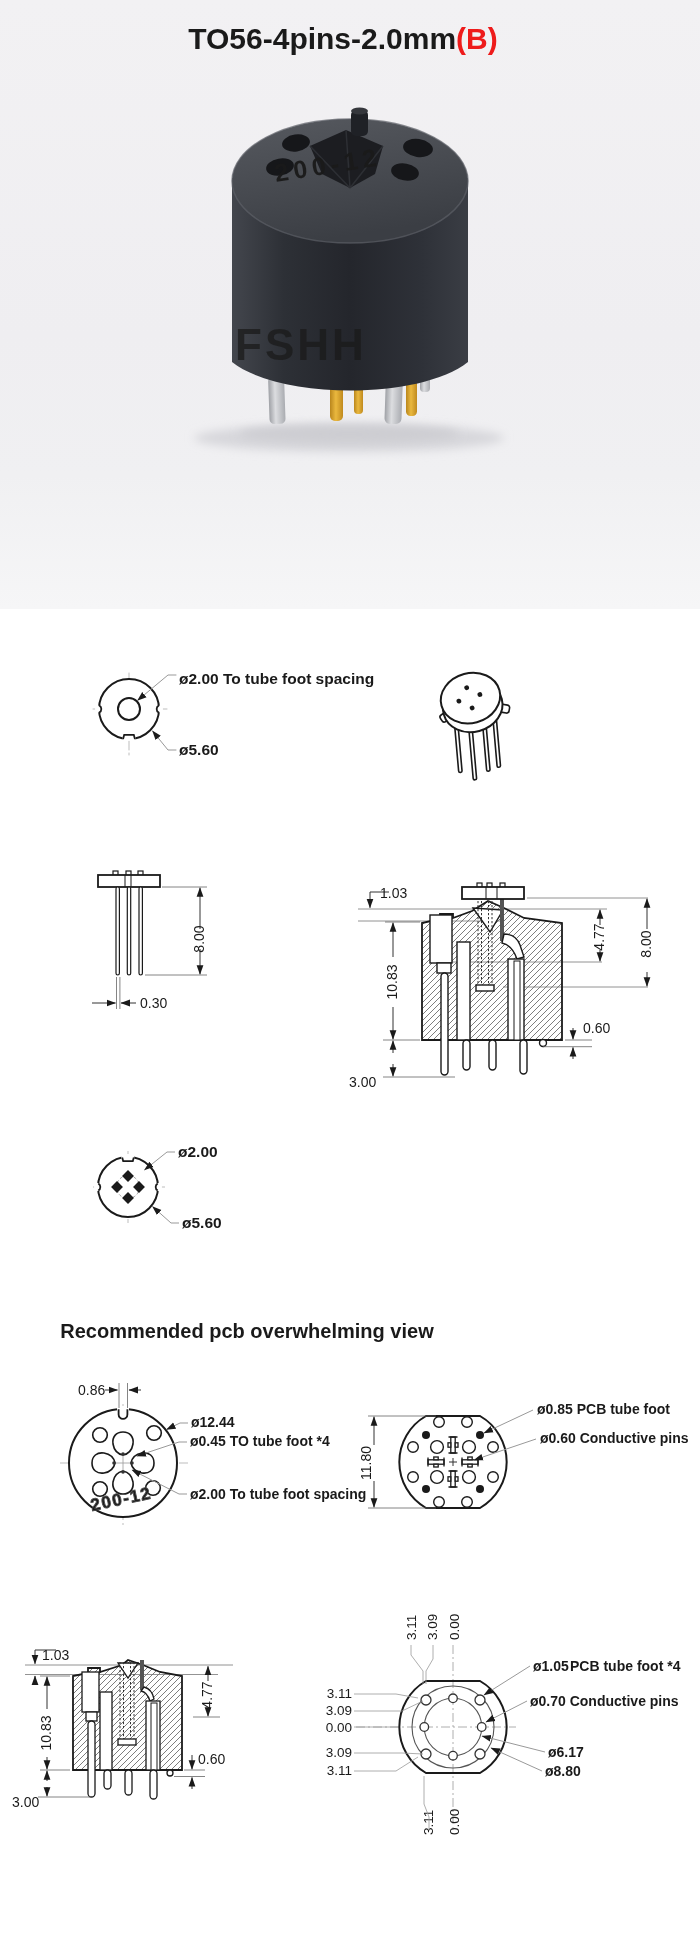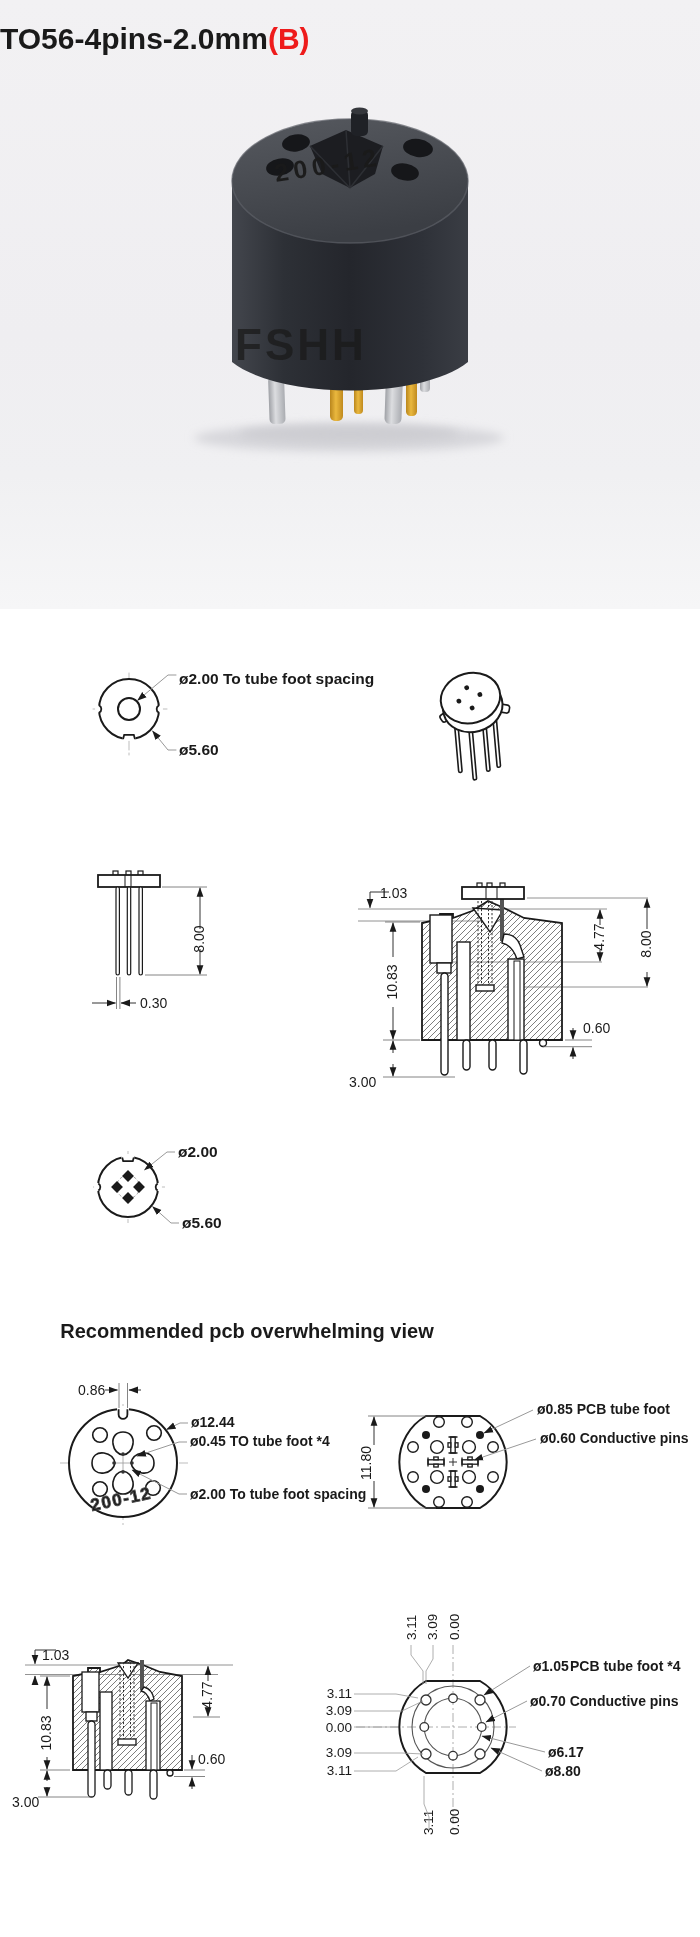--- a/index.html
+++ b/index.html
@@ -1,20 +1,20 @@
 <!DOCTYPE html>
 <html><head>
 <meta charset="utf-8">
 <style>
   html,body{margin:0;padding:0;background:#fff;}
   .page{position:relative;width:700px;height:1937px;background:#ffffff;overflow:hidden;
         font-family:"Liberation Sans",sans-serif;color:#1a1a1a;}
   .photo-section{position:absolute;left:0;top:0;width:700px;height:609px;
         background:linear-gradient(180deg,#f2f1f3 0%,#efeef1 55%,#f0f0f2 78%,#f6f6f7 100%);}
-  .title{position:absolute;left:0;top:22px;width:700px;margin:0;text-align:left;
+  .title{position:absolute;left:0;top:22px;width:700px;margin:0;text-align:center;
         font-size:30px;font-weight:bold;letter-spacing:0px;padding-right:14px;box-sizing:border-box;}
   .title .red{color:#ee1b1b;}
   .product-photo{position:absolute;left:150px;top:66px;}
   .heading{position:absolute;left:0;top:1320px;width:554px;text-align:center;
         font-size:20px;font-weight:bold;padding-right:60px;box-sizing:border-box;}
   svg text{font-family:"Liberation Sans",sans-serif;fill:#1a1a1a;}
   .dim{font-size:14px;font-weight:500;}
   .lbl{font-size:14px;font-weight:bold;}
   .lbl-lg{font-size:15.5px;font-weight:bold;}
   .coord{font-size:13.5px;font-weight:500;}

